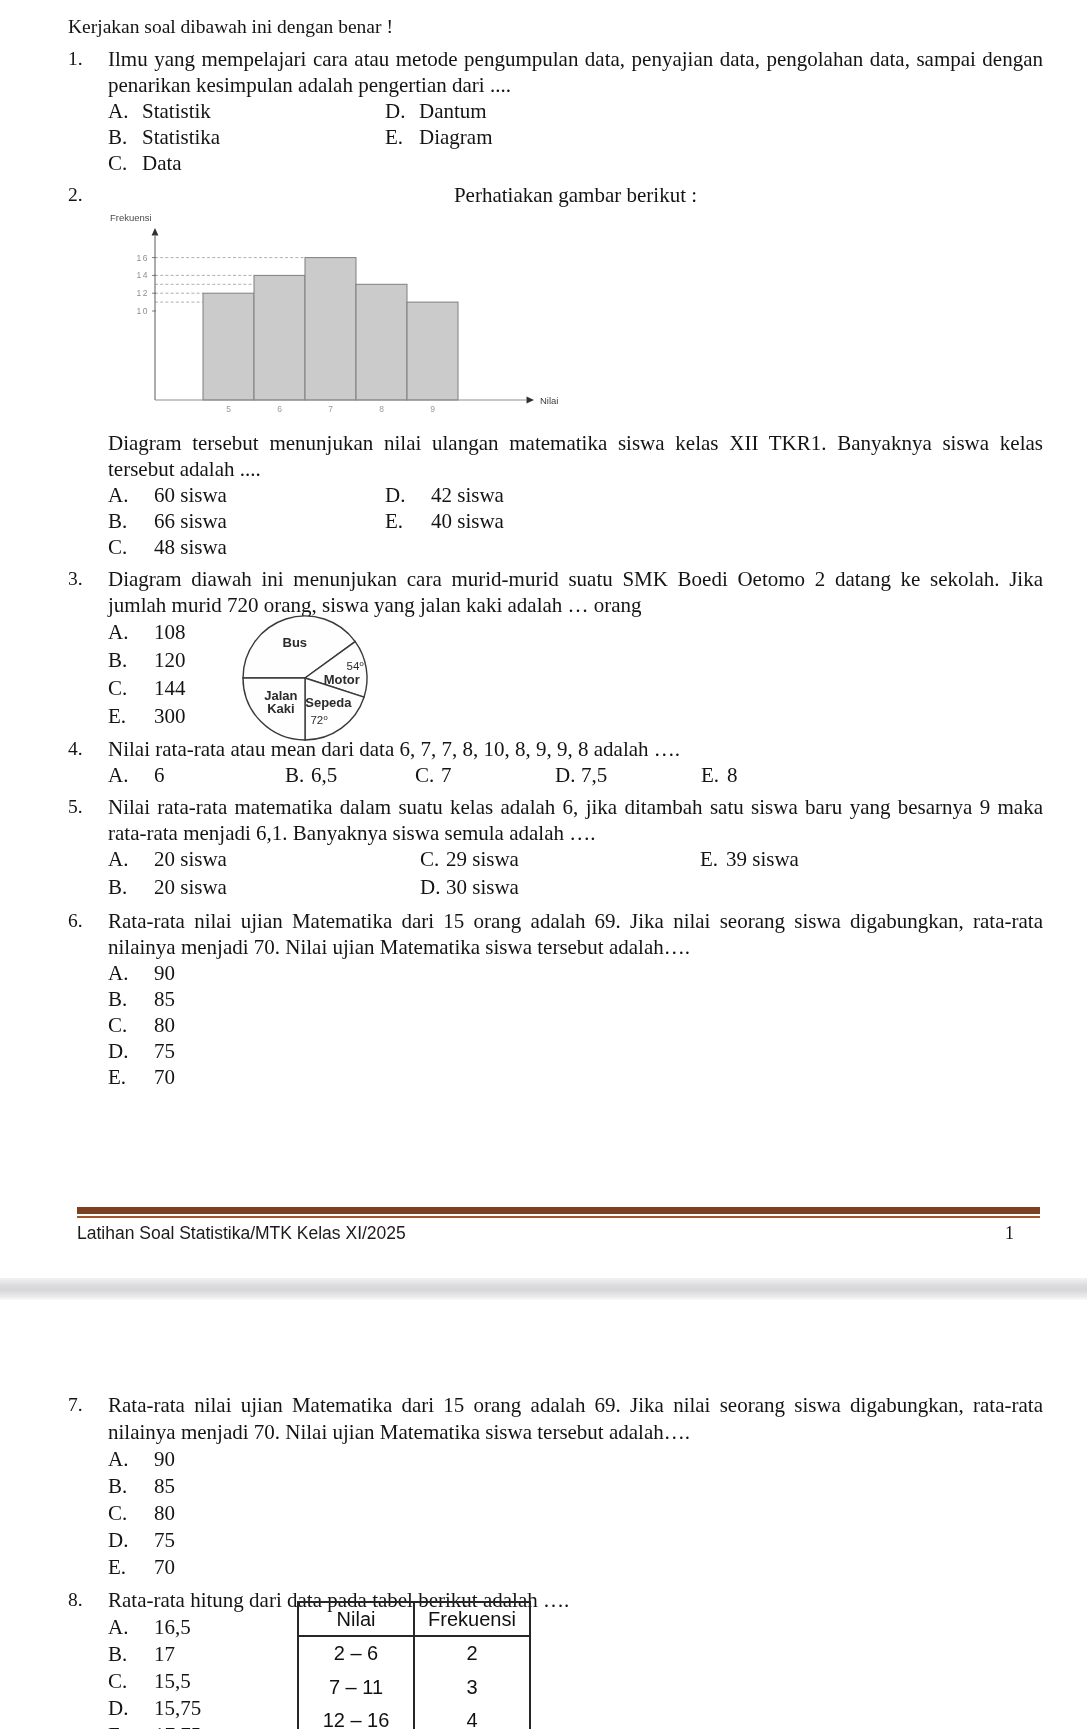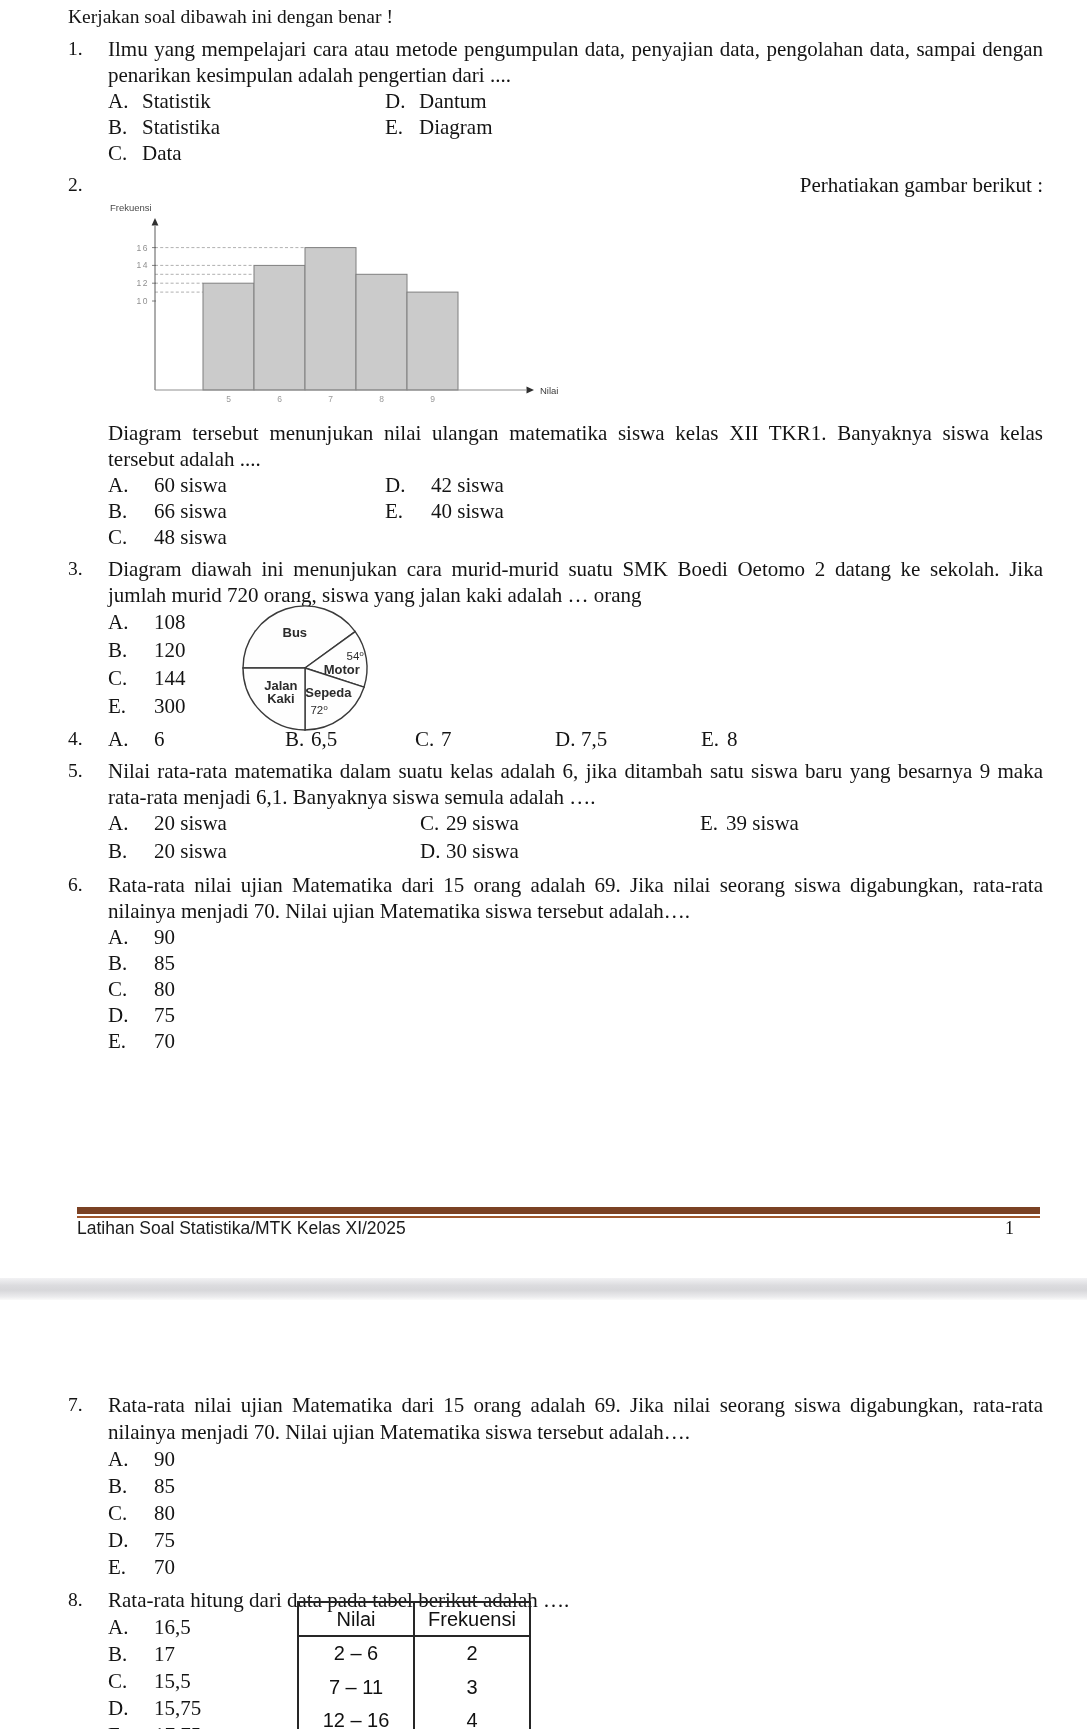--- a/index.html
+++ b/index.html
@@ -2,45 +2,45 @@
 <html><head>
 <meta charset="utf-8">
 <style>
   *{box-sizing:border-box}
   html,body{margin:0;padding:0}
   body{width:1087px;height:1729px;background:#fff;font-family:"Liberation Serif",serif;color:#141414;overflow:hidden}
   .page{position:relative}
   .p1{height:1278px;overflow:hidden}
   .band{height:22px;background:linear-gradient(180deg,#f2f2f4 0%,#dbdbde 35%,#d7d7da 55%,#ebebed 85%,#fafafa 100%)}
   .p2{height:429px;overflow:hidden}
-  .content{padding:4px 44px 0 68px}
+  .content{padding:14px 44px 0 68px}
   .p2 .content{padding-top:86px}
   .heading{font-size:19.5px;line-height:26px}
   .q{margin-top:6px}
   .qrow{display:flex;align-items:flex-start}
   .qnum{flex:none;width:40px;font-size:19.5px;line-height:26px}
   .qbody{flex:1;min-width:0;position:relative}
   .qtext{font-size:21px;line-height:26px;text-align:justify;max-width:935px}
-  .lead{text-align:right}
+  .lead{text-align:center}
   .opt{font-size:21px;line-height:26px;white-space:nowrap}
   .k{display:inline-block;width:46px}
   .kn{width:34px}
   .kt{width:26px}
   .grid2{display:grid;grid-auto-flow:column;grid-template-rows:repeat(3,26px);grid-template-columns:277px auto;justify-content:start}
   .row5{display:flex}
   .row5 .o1{width:177px}.row5 .o2{width:130px}.row5 .o3{width:140px}.row5 .o4{width:146px}
   .grid3{display:grid;grid-template-columns:312px 280px auto;grid-auto-rows:28px;justify-content:start}
   .q3opts{position:relative}
   .q3opts .opt{line-height:28px}
   .pie-wrap{position:absolute;left:131px;top:-6px}
   .hist-wrap{margin:2px 0 14px 0;line-height:0}
   .footer{position:absolute;left:77px;right:47px;top:1207px}
   .fbar{height:7px;background:#7a4123}
   .fbar2{height:2px;background:#a0572c;margin-top:2px}
-  .frow{display:flex;justify-content:space-between;align-items:baseline;}
+  .frow{display:flex;justify-content:space-between;align-items:baseline;margin-top:5px}
   .ftitle{font-family:"Liberation Sans",sans-serif;font-size:17.5px;color:#1b1b1b}
   .fpage{font-size:18px;padding-right:26px}
   .q7 .qtext,.q7 .opt{line-height:27px}
   .q8 .qtext,.q8 .opt{line-height:27px}
   .ftable{position:absolute;left:189px;top:14px;border-collapse:collapse;border:2px solid #262626;font-family:"Liberation Sans",sans-serif;font-size:20px;color:#111;text-align:center;line-height:normal}
   .ftable th,.ftable td{padding:0;border:0}
   .ftable th+th,.ftable td+td{border-left:2px solid #262626}
   .ftable th{width:116px;height:34px;font-weight:normal;border-bottom:2px solid #262626}
   .ftable td{height:34px}
 </style>
@@ -144,20 +144,21 @@
             </div>
           </div>
         </div>
       </div>
     </div>
 
     <div class="q">
       <div class="qrow">
         <div class="qnum">4.</div>
         <div class="qbody">
+          <div class="qtext">Nilai rata-rata atau mean dari data 6, 7, 7, 8, 10, 8, 9, 9, 8 adalah ….</div>
           <div class="row5">
             <div class="opt o1"><span class="k">A.</span><span>6</span></div>
             <div class="opt o2"><span class="k kt">B.</span><span>6,5</span></div>
             <div class="opt o3"><span class="k kt">C.</span><span>7</span></div>
             <div class="opt o4"><span class="k kt">D.</span><span>7,5</span></div>
             <div class="opt"><span class="k kt">E.</span><span>8</span></div>
           </div>
         </div>
       </div>
     </div>

